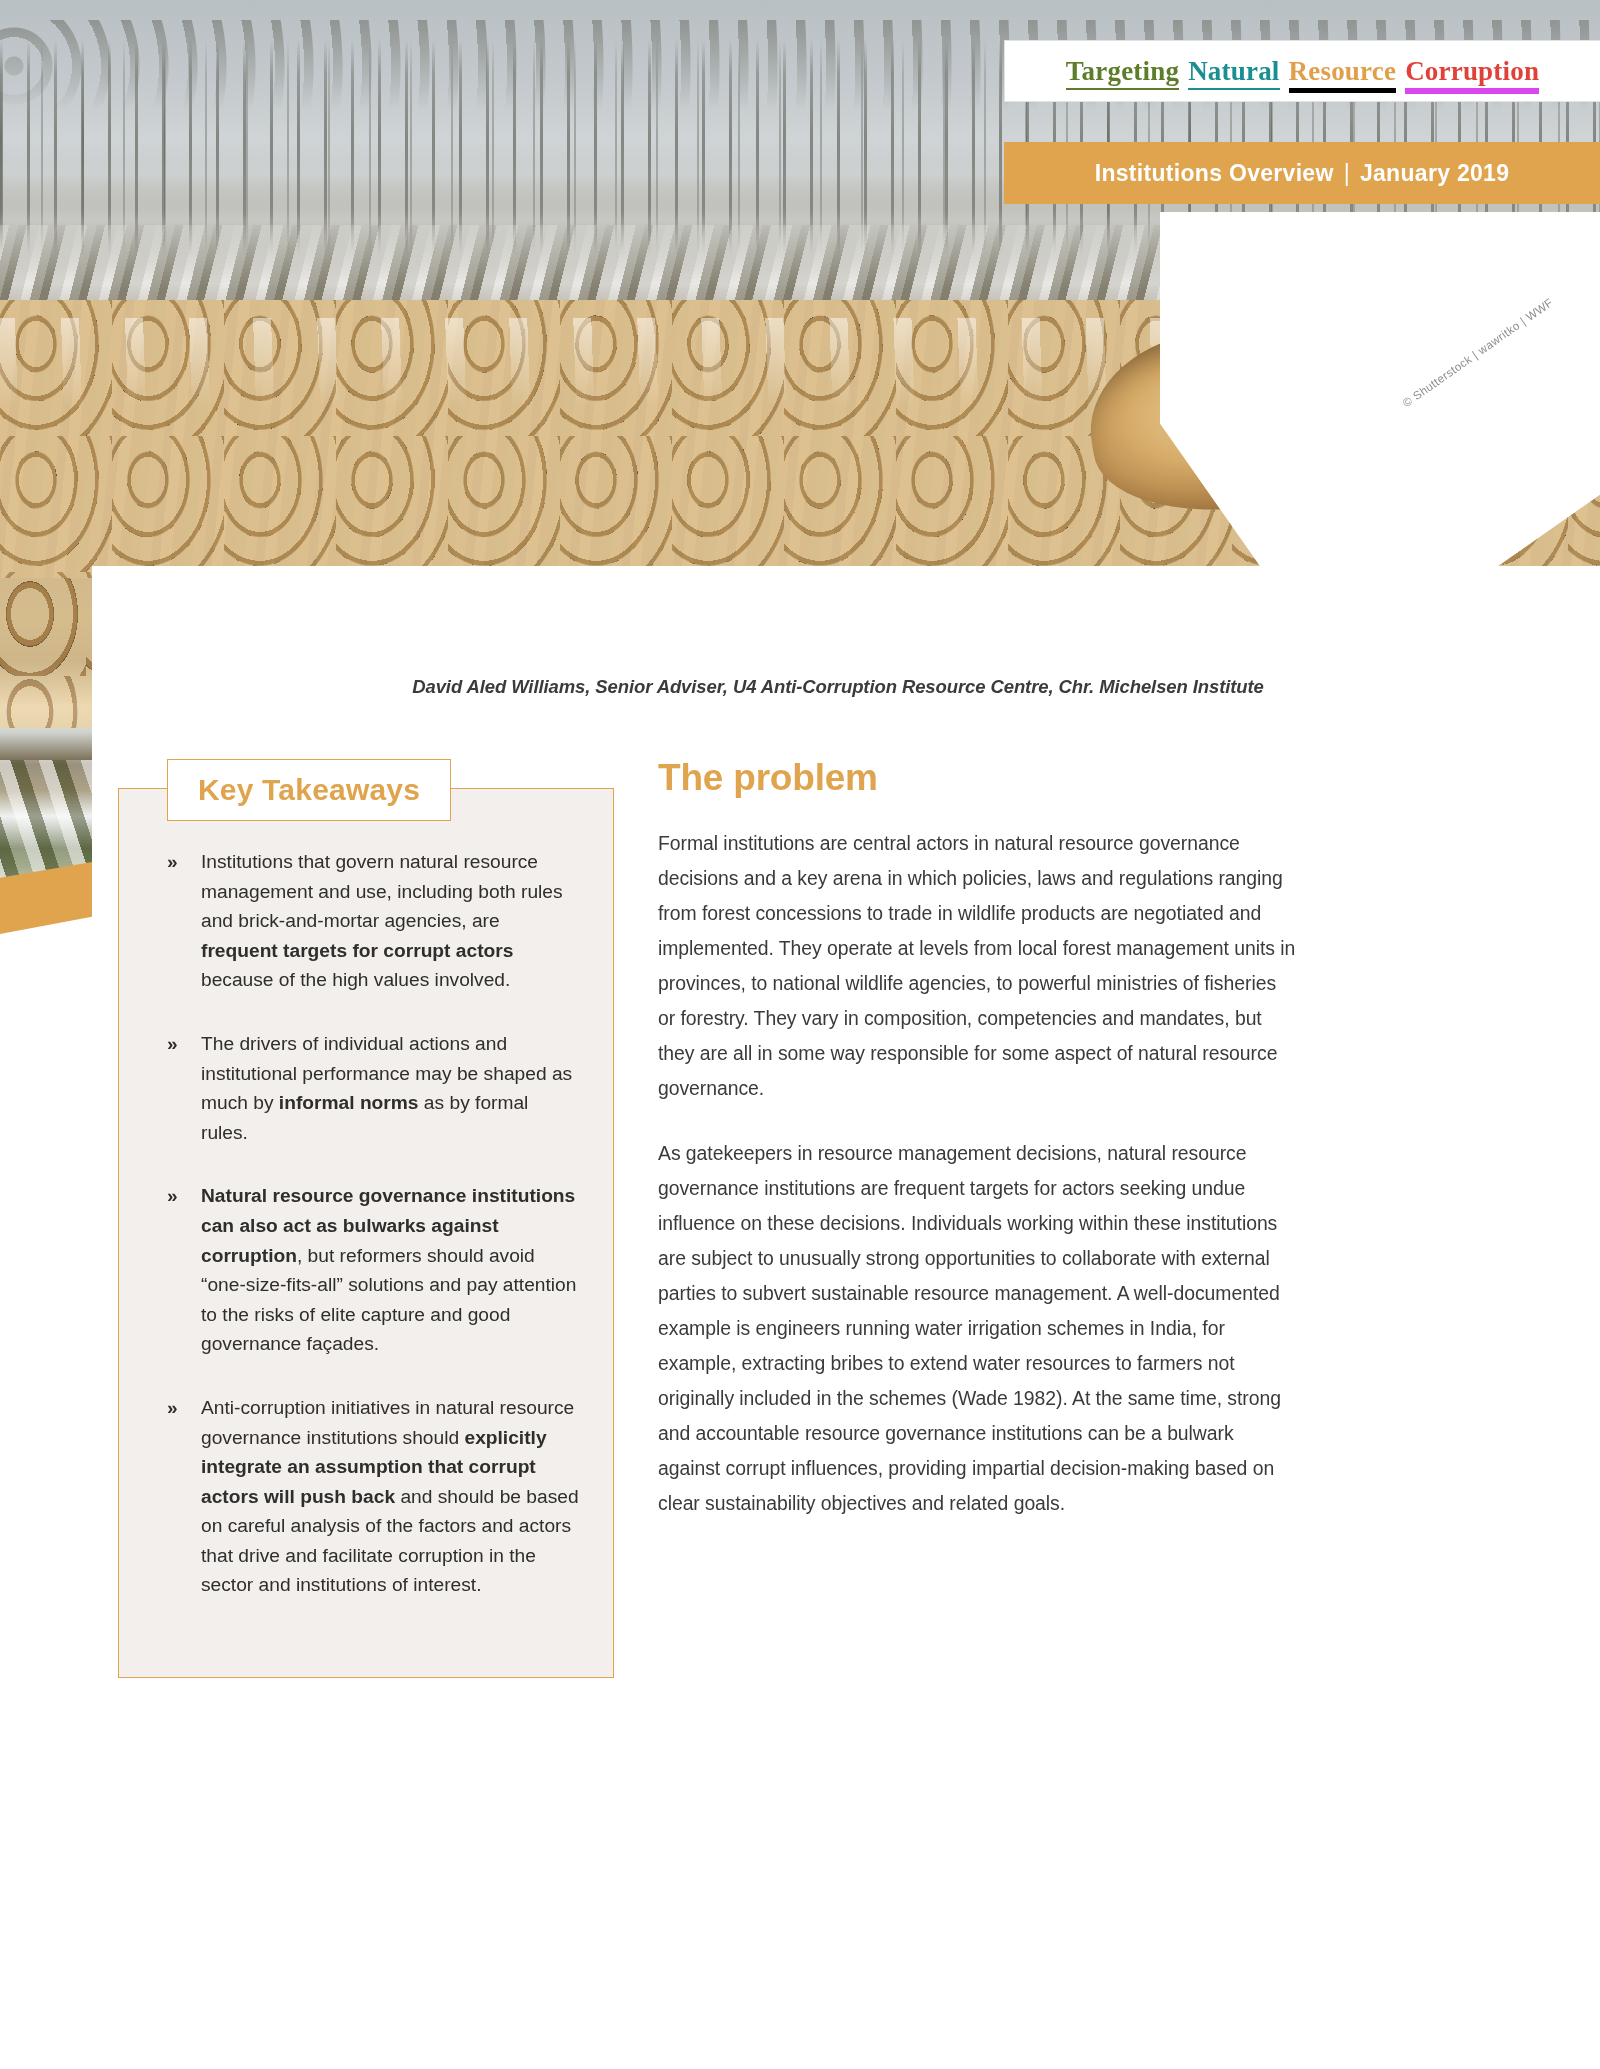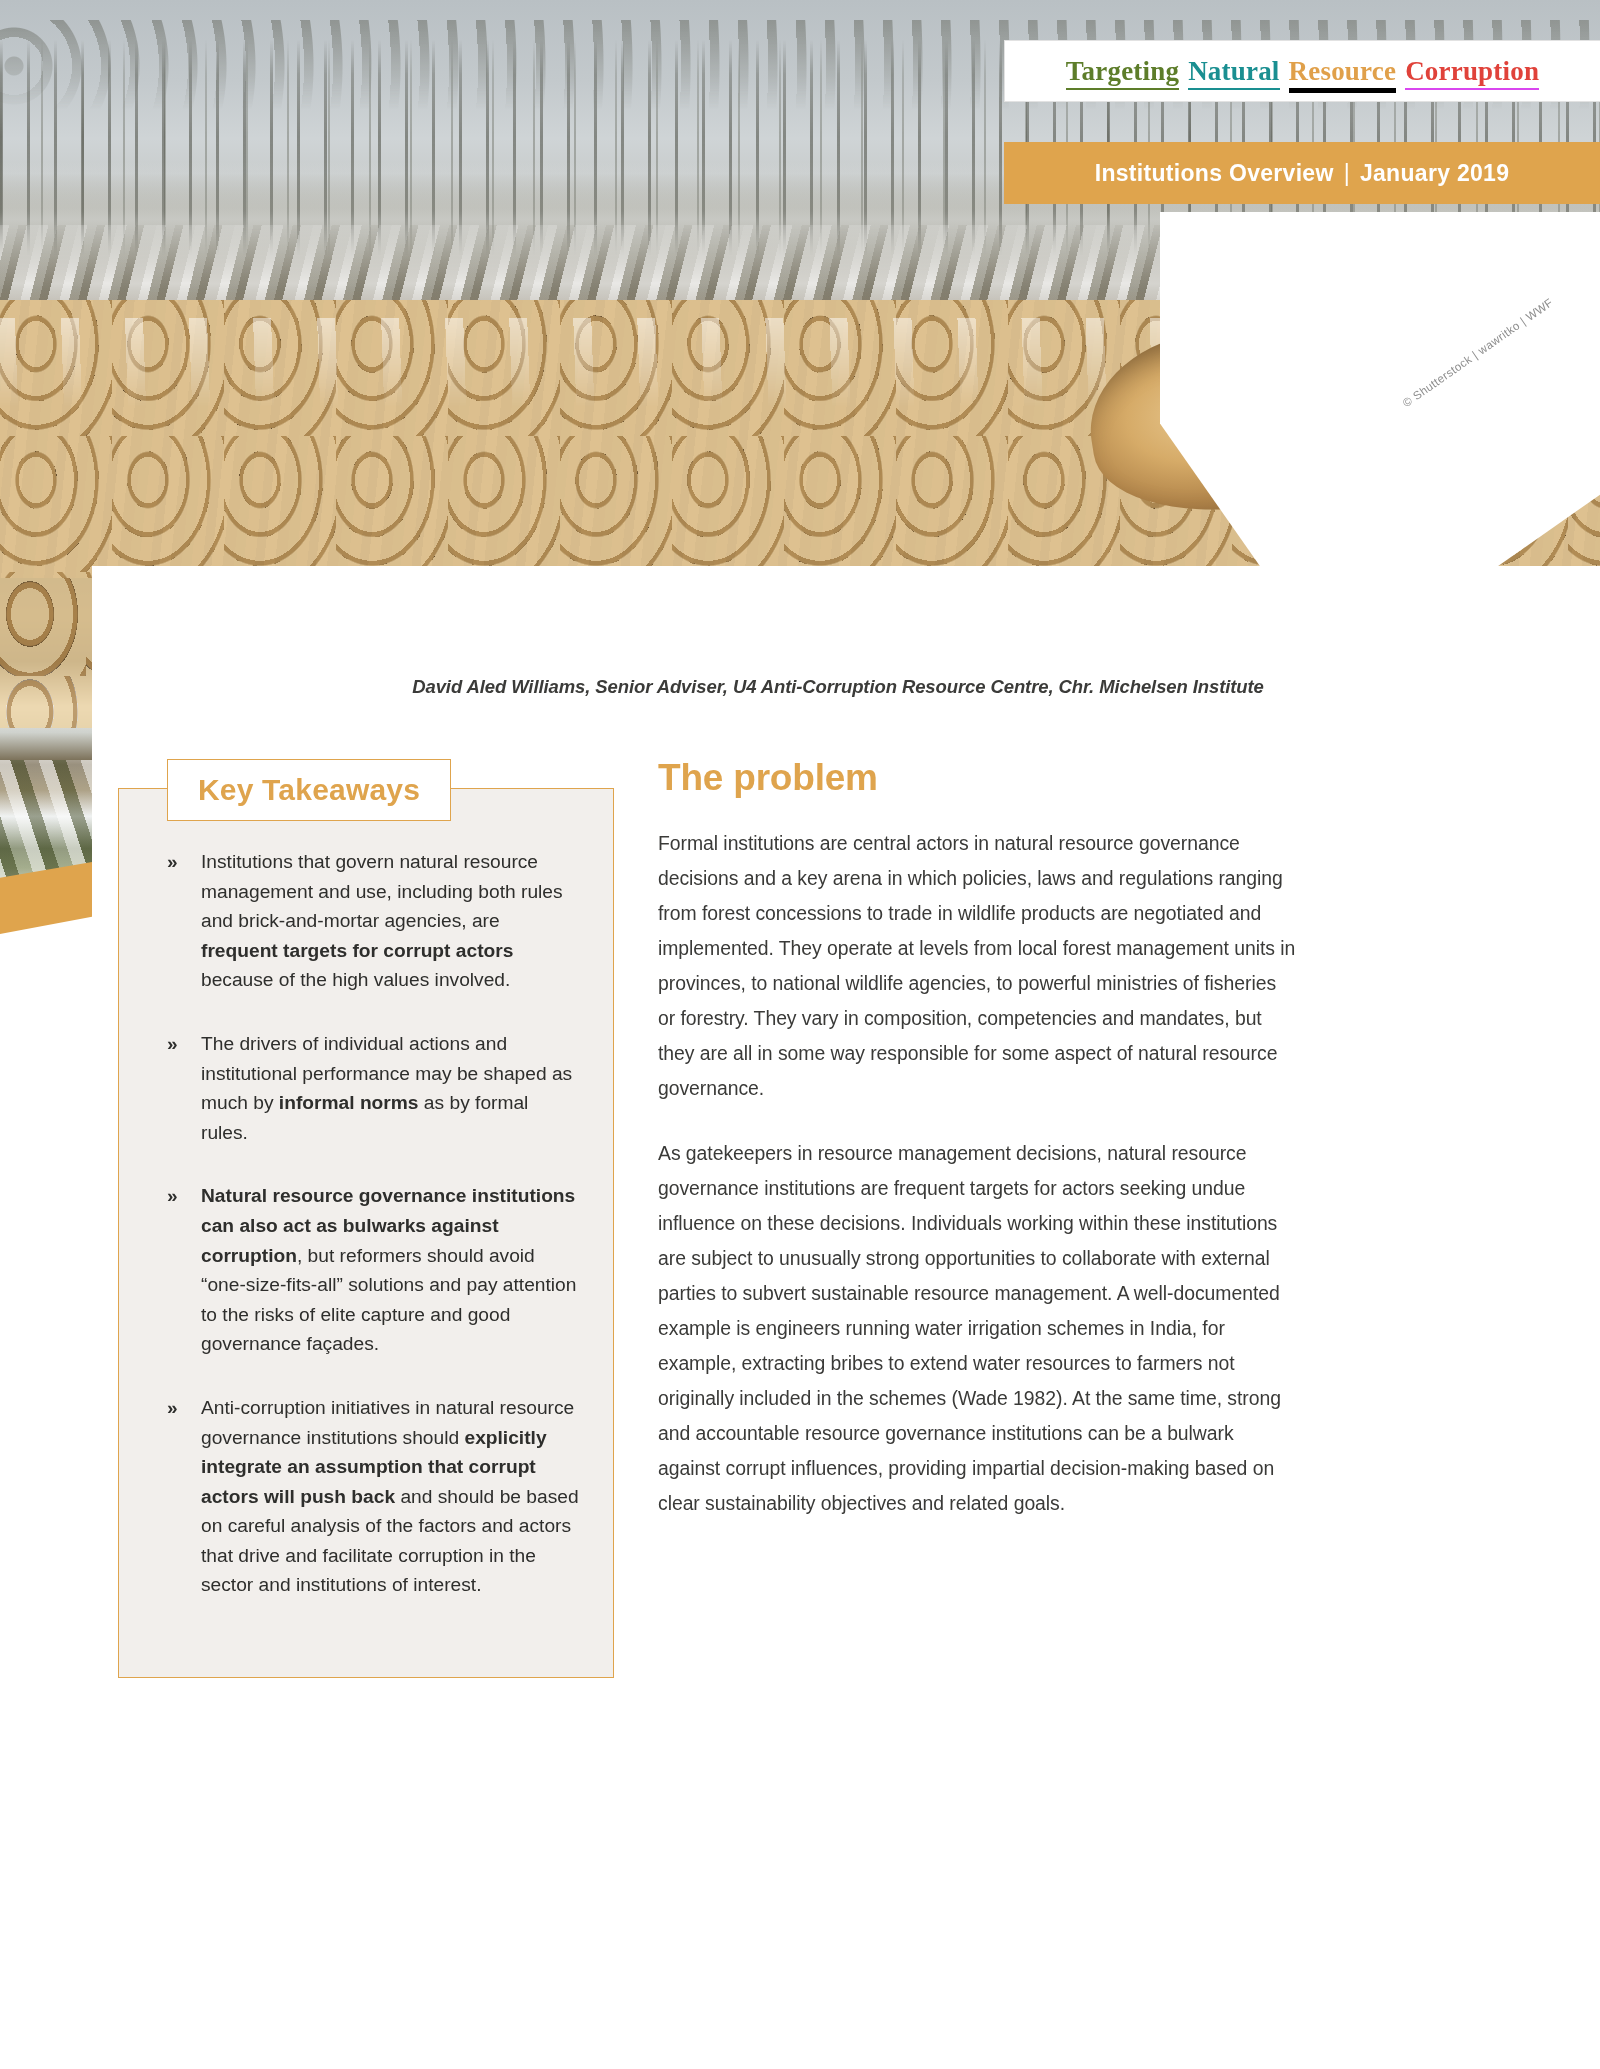--- a/index.html
+++ b/index.html
@@ -263,21 +263,21 @@
     font-size: 27px;
     letter-spacing: .2px;
     white-space: nowrap;
   }
   .logo-text span {
     padding-bottom: 2px;
   }
   .logo-w1 { color: #5d7d2a; border-bottom: 2px solid #5d7d2a; }
   .logo-w2 { color: #1a8f91; border-bottom: 2px solid #1a8f91; }
   .logo-w3 { color: #e0a04a; border-bottom: 5px solid #000000; }
-  .logo-w4 { color: #e0423a; border-bottom: 2px solid #d946ef; }
+  .logo-w4 { color: #e0423a; border-bottom: 6px solid #d946ef; }
   .logo-gap { display: inline-block; width: 9px; }
 
   .banner-box {
     position: absolute;
     right: 0;
     top: 142px;
     width: 596px;
     height: 62px;
     background: #dfa44d;
     display: flex;

